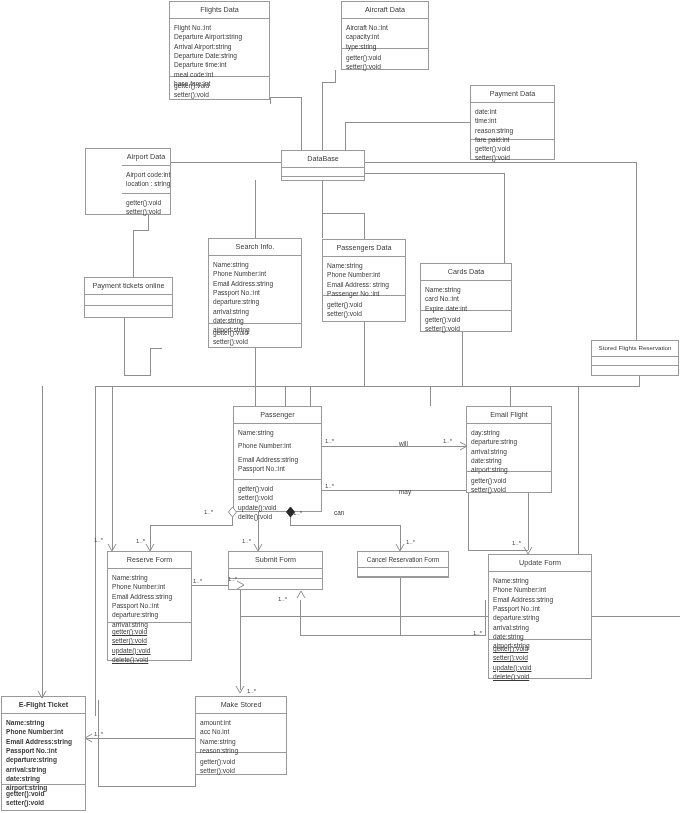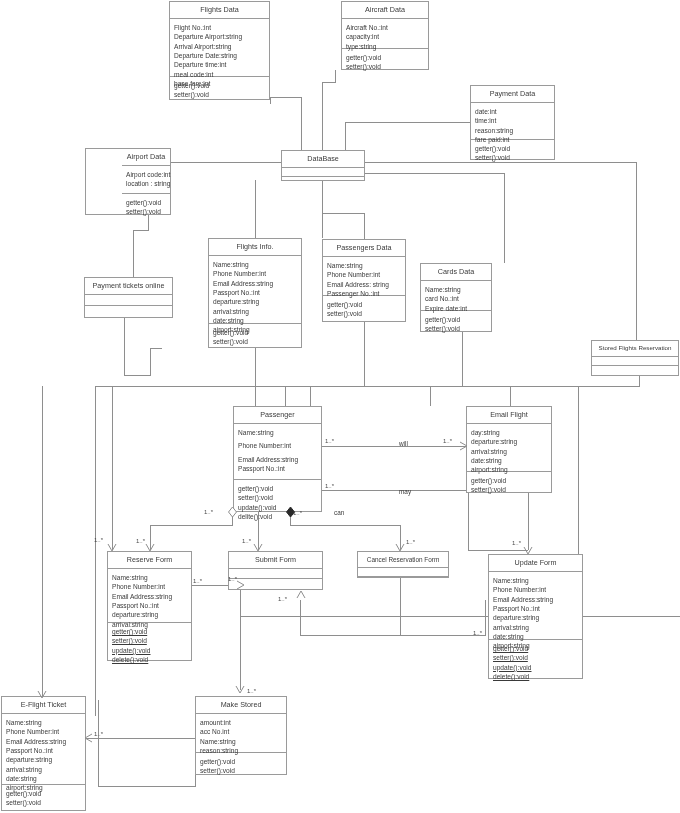--- a/index.html
+++ b/index.html
@@ -347,21 +347,21 @@
     </div>
   </div>
 
   <div class="uml" style="left:281px; top:150px; width:84px; height:31px;">
     <div class="title">DataBase</div>
     <div class="attrs" style="height:8px;"></div>
     <div class="ops" style="height:8px;"></div>
   </div>
 
   <div class="uml" style="left:208px; top:238px; width:94px; height:110px;">
-    <div class="title">Flights Info.</div>
+    <div class="title">Search Info.</div>
     <div class="attrs" style="height:68px;">
       <div class="row">Name:string</div>
       <div class="row">Phone Number:int</div>
       <div class="row">Email Address:string</div>
       <div class="row">Passport No.:int</div>
       <div class="row">departure:string</div>
       <div class="row">arrival:string</div>
       <div class="row">date:string</div>
       <div class="row">airport:string</div>
     </div>
@@ -378,21 +378,21 @@
       <div class="row">Phone Number:int</div>
       <div class="row">Email Address: string</div>
       <div class="row">Passenger No.:int</div>
     </div>
     <div class="ops">
       <div class="row">getter():void</div>
       <div class="row">setter():void</div>
     </div>
   </div>
 
-  <div class="uml" style="left:420px; top:263px; width:72px; height:69px;">
+  <div class="uml" style="left:420px; top:263px; width:92px; height:69px;">
     <div class="title">Cards Data</div>
     <div class="attrs" style="height:30px;">
       <div class="row">Name:string</div>
       <div class="row">card No.:int</div>
       <div class="row">Expire date:int</div>
     </div>
     <div class="ops">
       <div class="row">getter():void</div>
       <div class="row">setter():void</div>
     </div>
@@ -466,41 +466,41 @@
     <div class="attrs" style="height:10px;"></div>
     <div class="ops" style="height:10px;"></div>
   </div>
 
   <div class="uml" style="left:357px; top:551px; width:92px; height:27px;">
     <div class="title" style="font-size:6.4px;">Cancel Reservation Form</div>
     <div class="attrs" style="height:5px;"></div>
     <div class="ops" style="height:5px;"></div>
   </div>
 
-  <div class="uml" style="left:488px; top:554px; width:95px; height:125px;">
+  <div class="uml" style="left:488px; top:554px; width:104px; height:125px;">
     <div class="title">Update Form</div>
     <div class="attrs" style="height:68px;">
       <div class="row">Name:string</div>
       <div class="row">Phone Number:int</div>
       <div class="row">Email Address:string</div>
       <div class="row">Passport No.:int</div>
       <div class="row">departure:string</div>
       <div class="row">arrival:string</div>
       <div class="row">date:string</div>
       <div class="row">airport:string</div>
     </div>
     <div class="ops static">
       <div class="row">getter():void</div>
       <div class="row">setter():void</div>
       <div class="row">update():void</div>
       <div class="row">delete():void</div>
     </div>
   </div>
 
-  <div class="uml" style="left:1px; top:696px; width:85px; height:115px;">
+  <div class="uml" style="left:1px; top:696px; width:85px; height:115px;font-weight:bold;">
     <div class="title">E-Flight Ticket</div>
     <div class="attrs" style="height:71px;">
       <div class="row">Name:string</div>
       <div class="row">Phone Number:int</div>
       <div class="row">Email Address:string</div>
       <div class="row">Passport No.:int</div>
       <div class="row">departure:string</div>
       <div class="row">arrival:string</div>
       <div class="row">date:string</div>
       <div class="row">airport:string</div>

